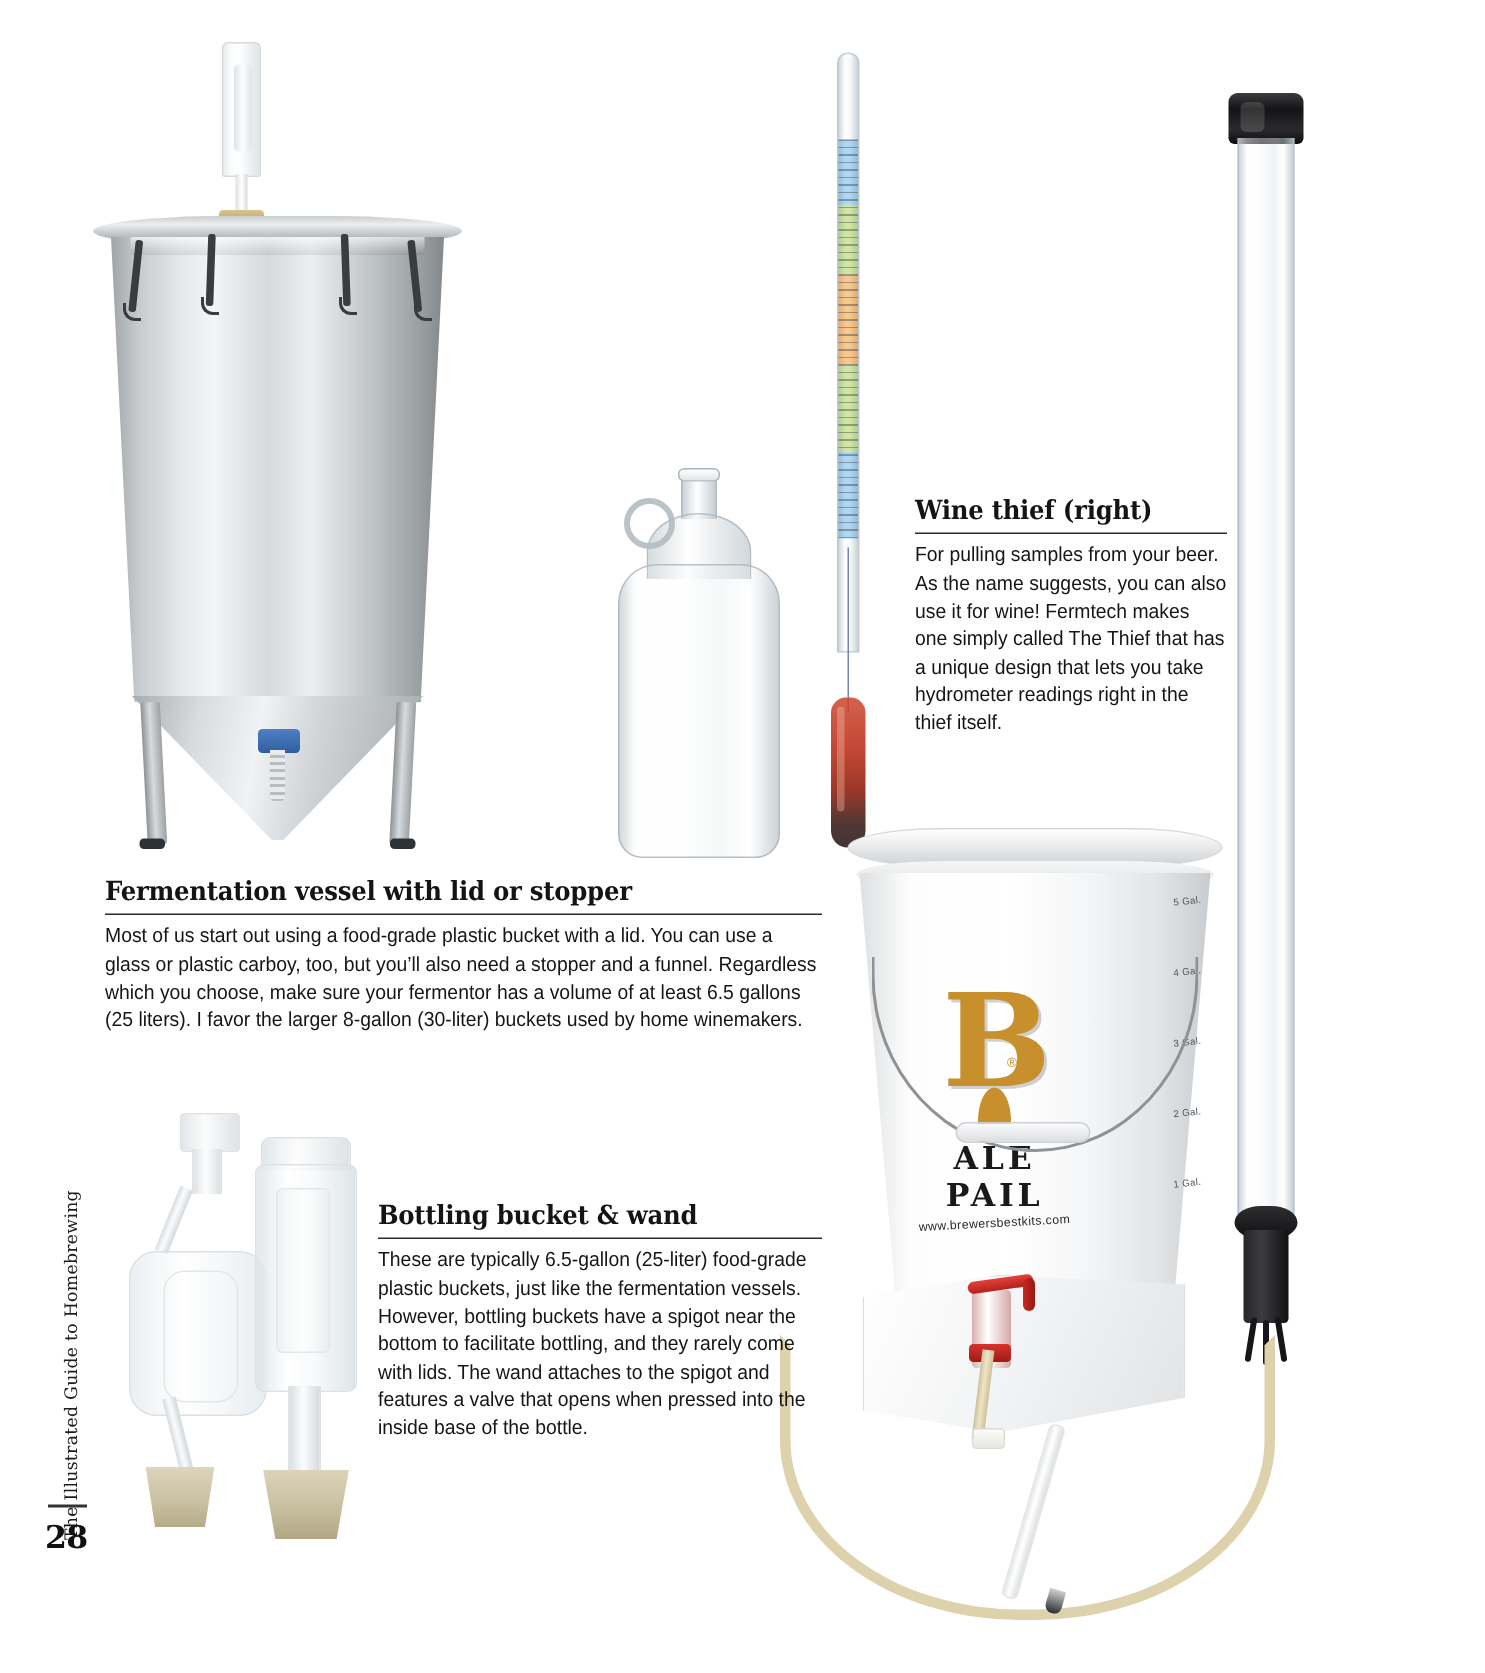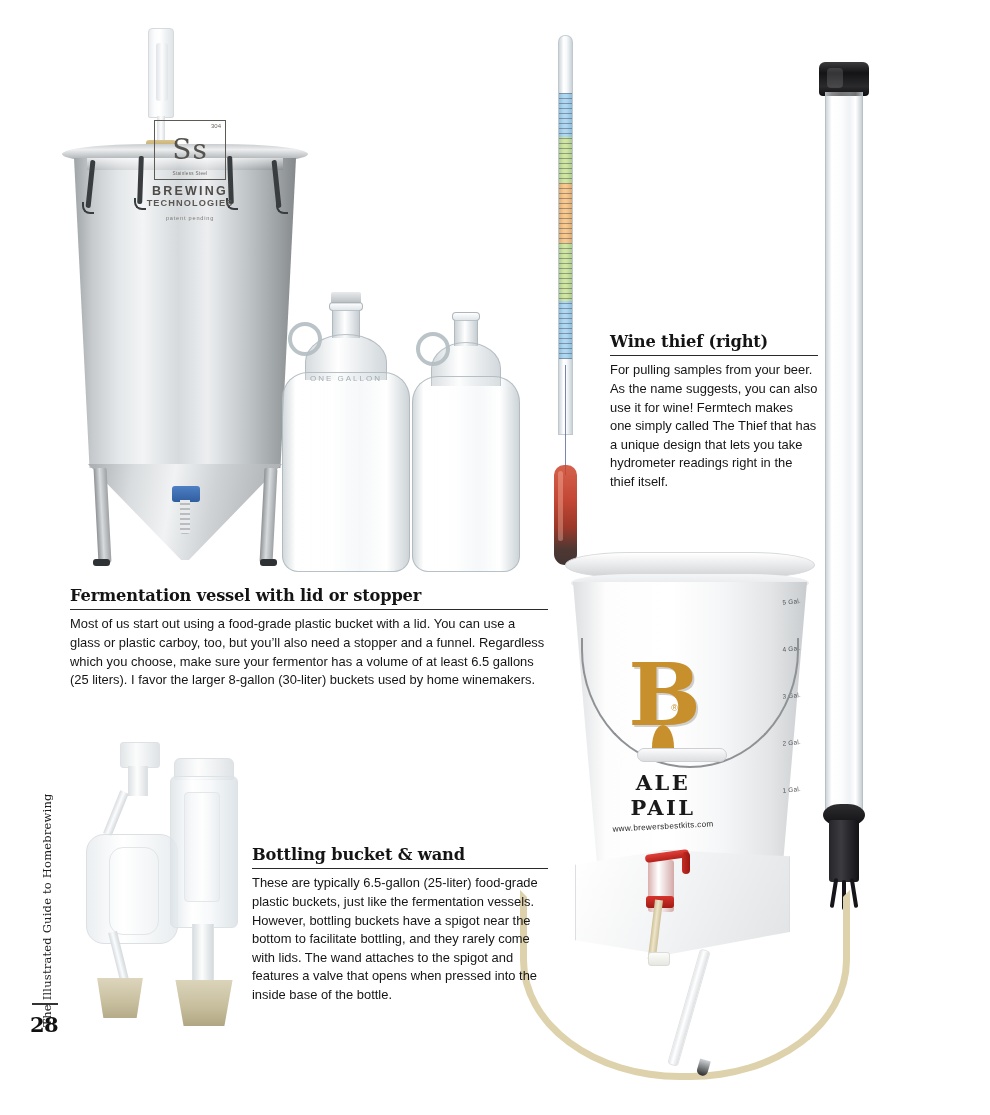--- a/index.html
+++ b/index.html
@@ -329,21 +329,21 @@
   }
   .pail-drop {
     width:22px; height:32px; margin:-6px auto 0;
     background:#c8902c; border-radius:50% 50% 50% 50% / 70% 70% 30% 30%;
     transform: rotate(0deg);
   }
   .pail-reg {
     position:absolute; right:-4px; bottom:44px; font-size:9px; color:#c8902c;
   }
   .pail-name {
-    margin-top:13px; font-family:"DejaVu Serif", serif; font-weight:700;
+    margin-top:2px; font-family:"DejaVu Serif", serif; font-weight:700;
     font-size:21px; letter-spacing:2.5px; color:#1a1a1a;
   }
   .pail-url {
     margin-top:2px; font-family:"Liberation Sans", sans-serif;
     font-size:8.2px; letter-spacing:.3px; color:#2a2a2a;
     transform: rotate(-3deg);
   }
   .pail-marks { position:absolute; right:14px; top:48px; width:60px; }
   .pail-mark {
     font-family:"Liberation Sans", sans-serif; font-size:6.5px;
@@ -497,41 +497,22 @@
     <div class="ferm-hook h3"></div>
     <div class="ferm-hook h4"></div>
     <div class="ferm-cone"></div>
     <div class="ferm-valve"></div>
     <div class="ferm-spout"></div>
     <div class="ferm-leg l1"></div>
     <div class="ferm-leg l2"></div>
     <div class="ferm-foot f1"></div>
     <div class="ferm-foot f2"></div>
 
-    <div class="ferm-label">
-      <div class="ss-box">
-        <span class="ss-num">304</span>
-        <span class="ss-ss">Ss</span>
-        <span class="ss-sub">Stainless Steel</span>
-      </div>
-      <div class="ss-brew">BREWING</div>
-      <div class="ss-tech">TECHNOLOGIES</div>
-      <div class="ss-pat">patent pending</div>
-    </div>
-  </div>
-
-  <div class="jug" style="left:282px; top:300px; width:128px; height:272px;">
-    <div class="jug-cap" style="top:-8px;"></div>
-    <div class="jug-lip" style="top:2px;"></div>
-    <div class="jug-neck" style="top:10px; height:28px;"></div>
-    <div class="jug-shoulder" style="top:34px; height:46px;"></div>
-    <div class="jug-handle" style="left:6px; top:22px;"></div>
-    <div class="jug-body" style="height:200px;"></div>
-    <div class="jug-emboss" style="top:74px;">ONE GALLON</div>
-  </div>
+  </div>
+
 
   <div class="jug" style="left:412px; top:310px; width:108px; height:262px;">
     <div class="jug-lip" style="top:2px;"></div>
     <div class="jug-neck" style="top:10px; height:26px;"></div>
     <div class="jug-shoulder" style="top:32px; height:44px;"></div>
     <div class="jug-handle" style="left:4px; top:22px;"></div>
     <div class="jug-body" style="height:196px;"></div>
   </div>
 
   <div class="hydro">
@@ -618,19 +599,19 @@
     <div class="body-txt" style="width:219px;">For pulling samples from your beer. As the name suggests, you can also use it for wine! Fermtech makes one simply called The Thief that has a unique design that lets you take hydrometer readings right in the thief itself.</div>
   </div>
 
   <div class="blk" style="left:70px; top:586px; width:478px;">
     <div class="sec-head" style="font-size:17.5px;">Fermentation vessel with lid or stopper</div>
     <div class="sec-rule"></div>
     <div class="body-txt" style="width:503px;">Most of us start out using a food-grade plastic bucket with a lid. You can use a glass or plastic carboy, too, but you’ll also need a stopper and a funnel. Regardless which you choose, make sure your fermentor has a volume of at least 6.5 gallons (25 liters). I favor the larger 8-gallon (30-liter) buckets used by home winemakers.</div>
   </div>
 
 
-  <div class="blk" style="left:252px; top:845px; width:296px;">
+  <div class="blk" style="left:252px; top:802px; width:296px;">
     <div class="sec-head">Bottling bucket &amp; wand</div>
     <div class="sec-rule"></div>
     <div class="body-txt" style="width:312px;">These are typically 6.5-gallon (25-liter) food-grade plastic buckets, just like the fermentation vessels. However, bottling buckets have a spigot near the bottom to facilitate bottling, and they rarely come with lids. The wand attaches to the spigot  and features a valve that opens when pressed into the inside base of the bottle.</div>
   </div>
 
 </div>
 
 </body></html>

